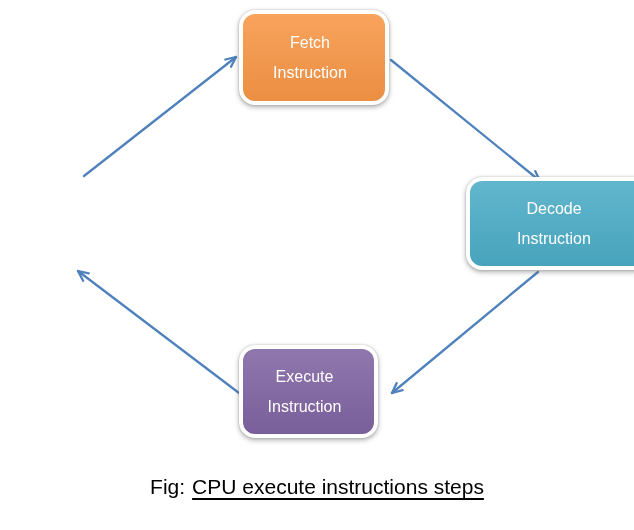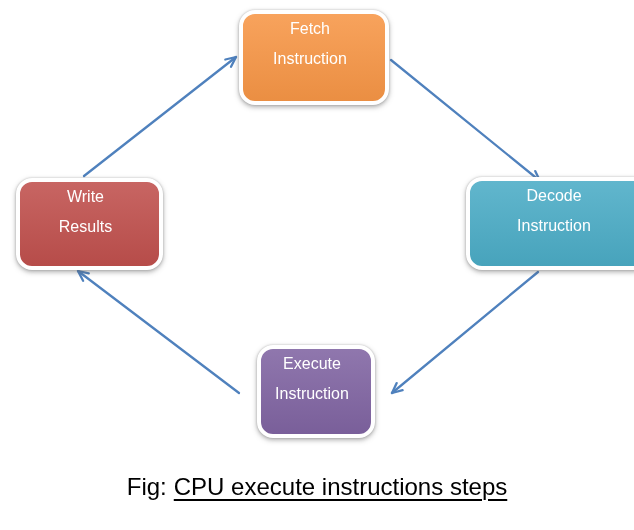--- a/index.html
+++ b/index.html
@@ -20,32 +20,33 @@
   .node {
     position: absolute;
     box-sizing: border-box;
     border: 4px solid #ffffff;
     border-radius: 16px;
     background-color: var(--node-color, #999);
     background-image: linear-gradient(to bottom, rgba(255,255,255,0.12), rgba(0,0,0,0.05));
     box-shadow: 0 2px 5px rgba(90,90,90,0.50), 0 0 2px rgba(130,130,130,0.45);
     display: flex;
     flex-direction: column;
+    justify-content: center;
     align-items: center;
     color: #ffffff;
     font-size: 16px;
     line-height: 30px;
     text-align: center;
     padding-right: 8px;
   }
   .node .line { display: block; white-space: nowrap; }
 
   .node-fetch   { left: 239px; top: 10px;  width: 150px; height: 95px; }
   .node-decode  { left: 466px; top: 177px; width: 184px; height: 93px; }
-  .node-execute { left: 257px; top: 345px; width: 118px; height: 93px; }
+  .node-execute { left: 239px; top: 345px; width: 139px; height: 93px; }
   .node-write   { left: 16px;  top: 178px; width: 147px; height: 92px; }
 
   
   .arrows-layer {
     position: absolute;
     left: 0; top: 0;
     width: 634px; height: 530px;
   }
   .arrow-line, .arrow-head {
     fill: none;
@@ -55,21 +56,21 @@
     stroke-linejoin: round;
   }
 
   
   .caption {
     position: absolute;
     left: 0;
     right: 0;
     top: 471px;
     text-align: center;
-    font-size: 24px;
+    font-size: 21px;
     line-height: 32px;
     color: var(--caption-color, #000000);
   }
   .caption-prefix { margin-right: 7px; }
   .caption-underlined {
     text-decoration: underline;
     text-decoration-thickness: 2px;
     text-underline-offset: 4px;
   }
 </style>
@@ -105,22 +106,18 @@
   <div class="node node-decode" style="--node-color: #4BACC6;">
     <span class="line">Decode</span>
     <span class="line">Instruction</span>
   </div>
 
   <div class="node node-execute" style="--node-color: #8064A2;">
     <span class="line">Execute</span>
     <span class="line">Instruction</span>
   </div>
 
-  <div class="node node-write" style="--node-color: #C0504D;">
-    <span class="line">Write</span>
-    <span class="line">Results</span>
-  </div>
 
   <div class="caption" style="--caption-color: #000000;">
     <span class="caption-prefix">Fig:</span><span class="caption-underlined">CPU execute instructions steps</span>
   </div>
 
 </div>
 
 </body></html>

